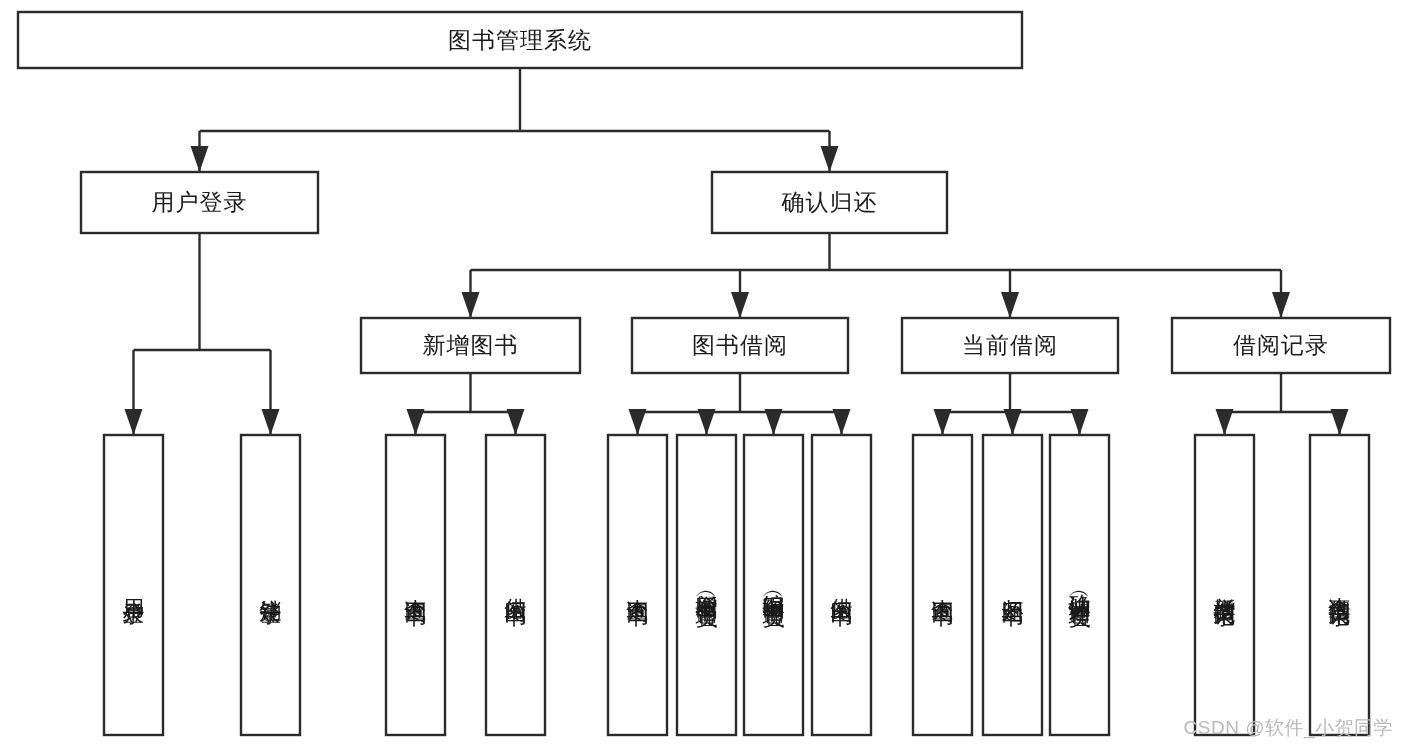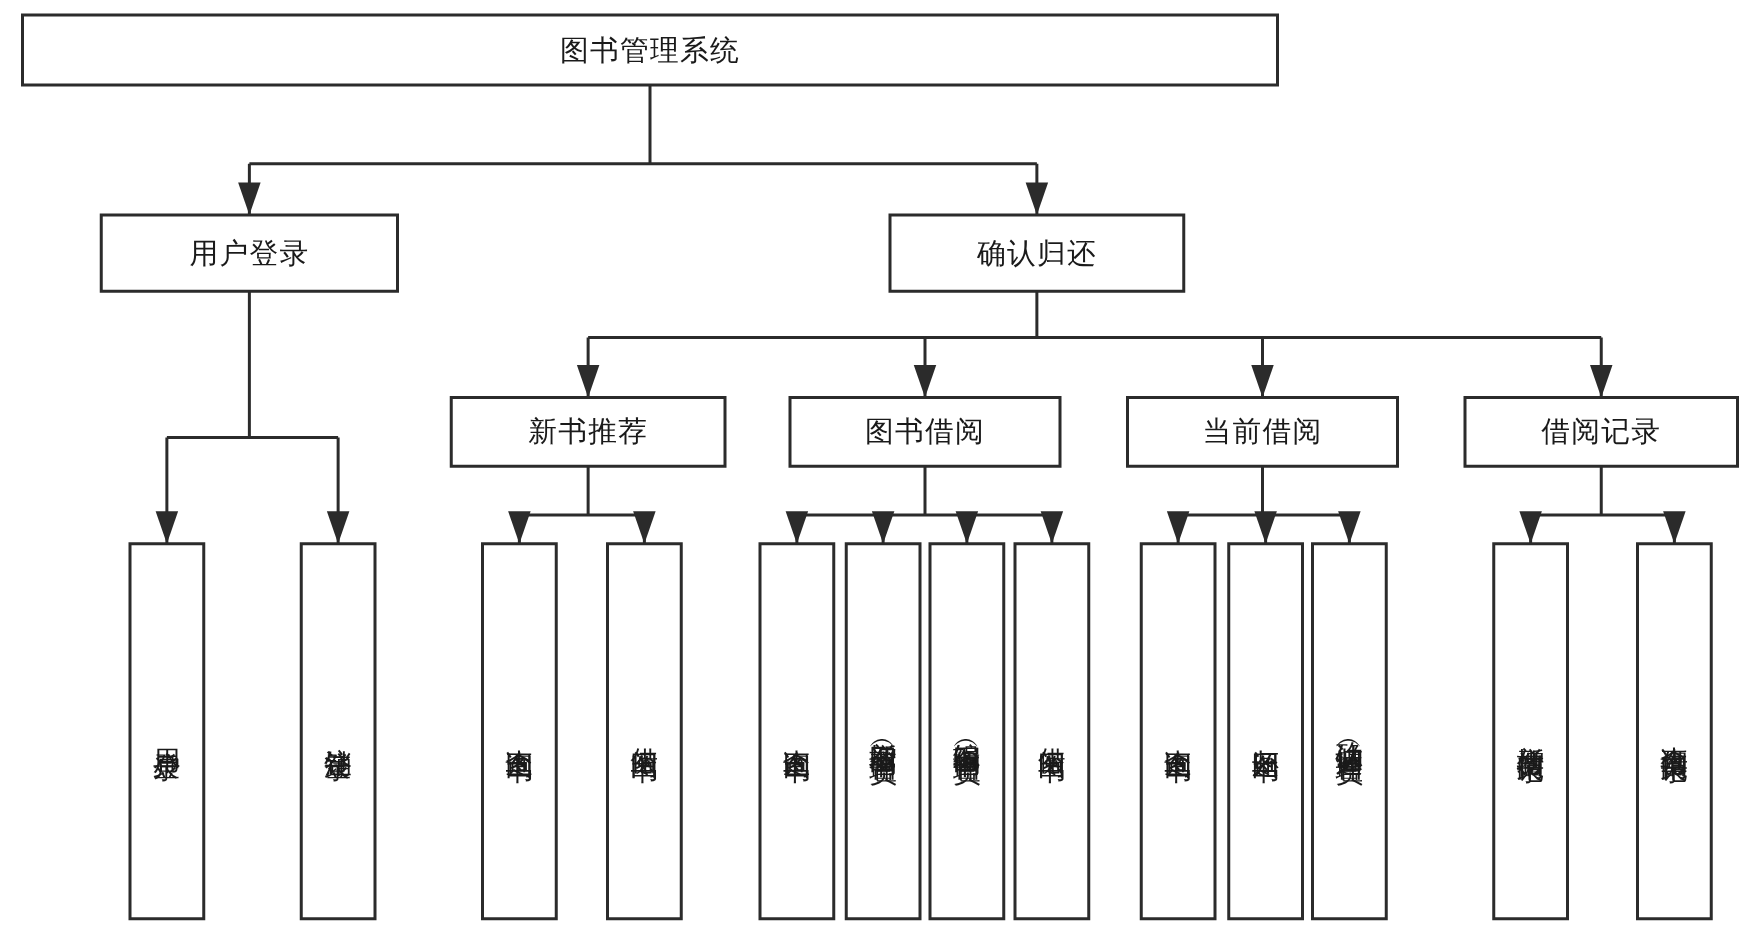--- a/index.html
+++ b/index.html
@@ -163,32 +163,33 @@
         <rect x="1050" y="435" width="59" height="300" class="node-box"></rect>
         <rect x="1195" y="435" width="59" height="300" class="node-box"></rect>
         <rect x="1310" y="435" width="59" height="300" class="node-box"></rect>
       </g>
   </svg>
 
   <div id="labels">
       <div class="hlabel-wrap" style="left: 18px; top: 12px; width: 1004px; height: 56px;">图书管理系统</div>
       <div class="hlabel-wrap" style="left: 81px; top: 172px; width: 237px; height: 61px;">用户登录</div>
       <div class="hlabel-wrap" style="left: 712px; top: 172px; width: 235px; height: 61px;">确认归还</div>
-      <div class="hlabel-wrap" style="left: 361px; top: 318px; width: 219px; height: 55px;">新书推荐</div>
+      <div class="hlabel-wrap" style="left: 361px; top: 318px; width: 219px; height: 55px;">新增图书</div>
       <div class="hlabel-wrap" style="left: 632px; top: 318px; width: 216px; height: 55px;">图书借阅</div>
       <div class="hlabel-wrap" style="left: 902px; top: 318px; width: 216px; height: 55px;">当前借阅</div>
       <div class="hlabel-wrap" style="left: 1172px; top: 318px; width: 218px; height: 55px; text-align: right;">借阅记录</div>
       <div class="vlabel-wrap" style="left: 104px; top: 435px; width: 59px; height: 300px;">用户登录</div>
       <div class="vlabel-wrap" style="left: 241px; top: 435px; width: 59px; height: 300px;">注销登录</div>
       <div class="vlabel-wrap" style="left: 386px; top: 435px; width: 59px; height: 300px;">查询图书</div>
       <div class="vlabel-wrap" style="left: 486px; top: 435px; width: 59px; height: 300px;">借阅图书</div>
       <div class="vlabel-wrap" style="left: 608px; top: 435px; width: 59px; height: 300px;">查询图书</div>
       <div class="vlabel-wrap" style="left: 677px; top: 435px; width: 59px; height: 300px;">新增图书（管理员）</div>
       <div class="vlabel-wrap" style="left: 744px; top: 435px; width: 59px; height: 300px;">编辑图书（管理员）</div>
       <div class="vlabel-wrap" style="left: 812px; top: 435px; width: 59px; height: 300px;">借阅图书</div>
       <div class="vlabel-wrap" style="left: 913px; top: 435px; width: 59px; height: 300px;">查询图书</div>
       <div class="vlabel-wrap" style="left: 983px; top: 435px; width: 59px; height: 300px;">归还图书</div>
       <div class="vlabel-wrap" style="left: 1050px; top: 435px; width: 59px; height: 300px;">确认归还（管理员）</div>
       <div class="vlabel-wrap" style="left: 1195px; top: 435px; width: 59px; height: 300px;">新增借阅记录</div>
       <div class="vlabel-wrap" style="left: 1310px; top: 435px; width: 59px; height: 300px;">查询借阅记录</div>
     </div>
 
+  <div class="watermark">CSDN @软件_小贺同学</div>
 </div>
 
 </body></html>

